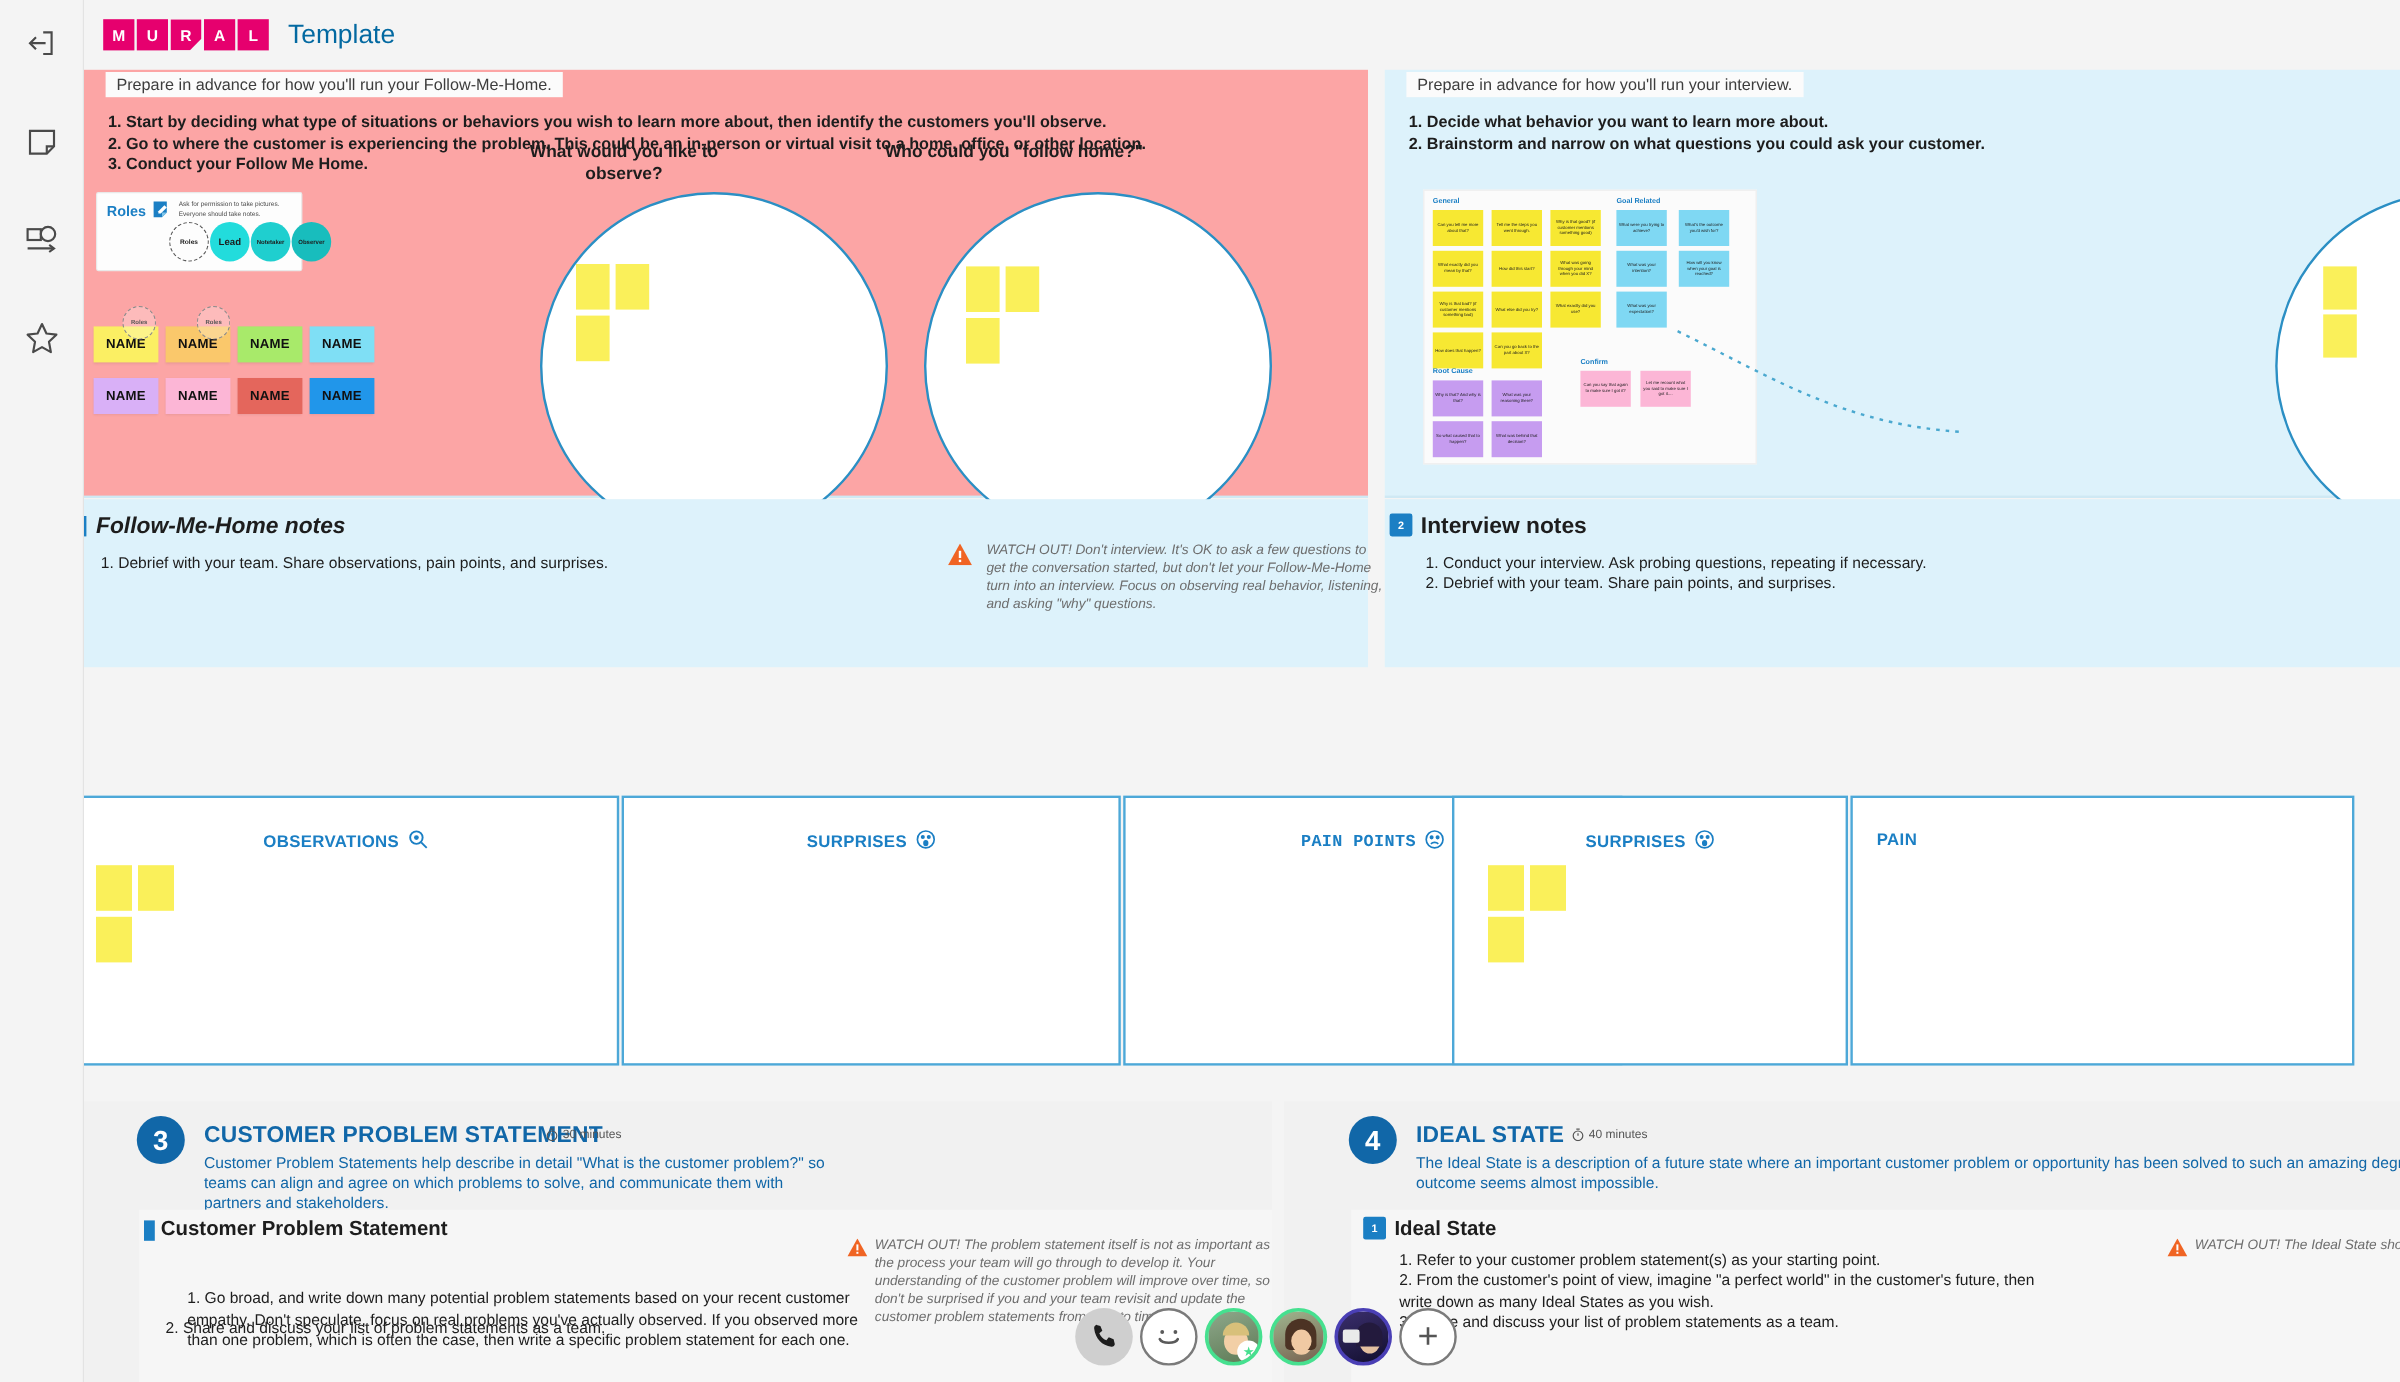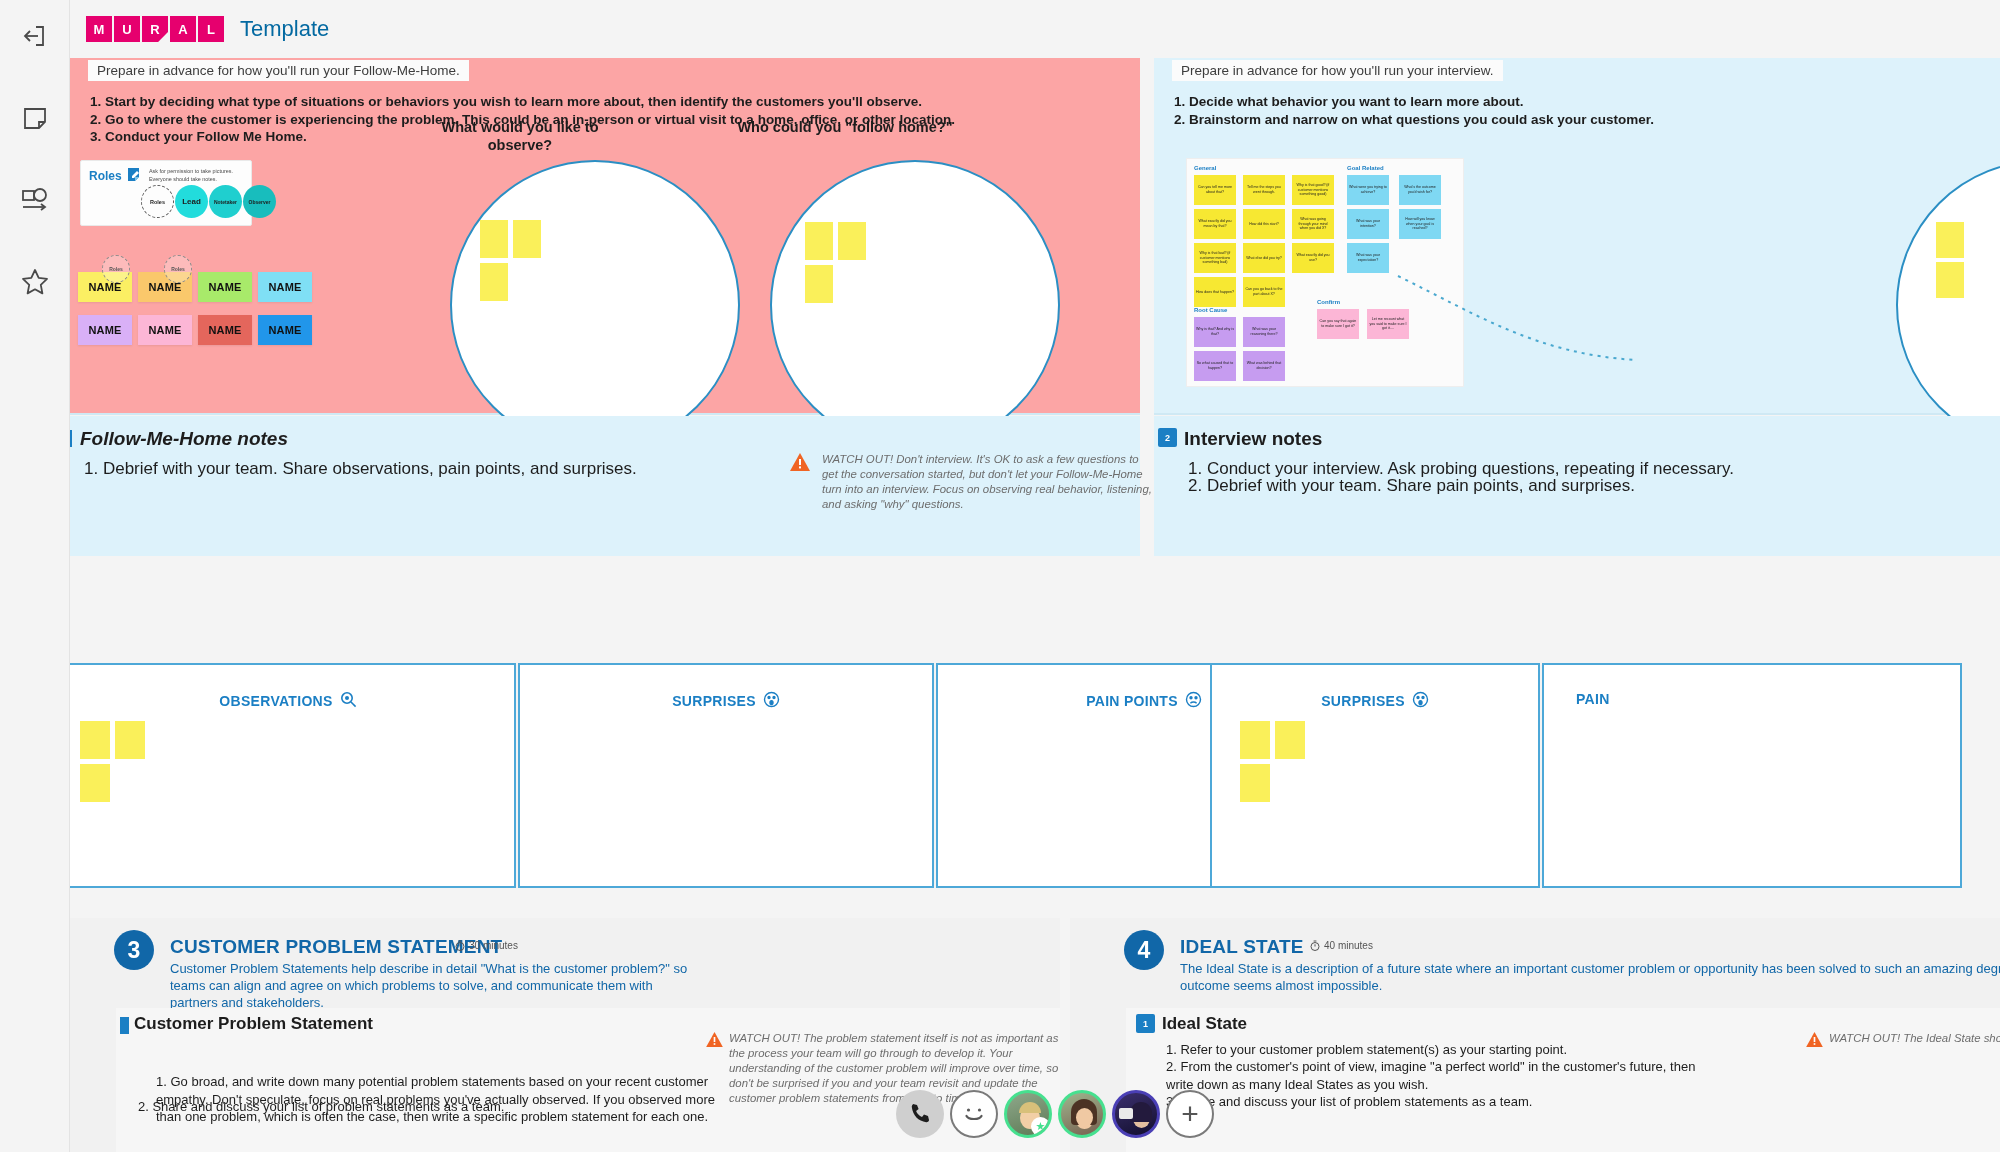--- a/index.html
+++ b/index.html
@@ -117,21 +117,21 @@
   
   .notes-strip { position: absolute; background: #ddf2fb; }
   .notes-badge {
     position: absolute; width: 9px; height: 17px; background: #1b7fc4;
     color: #fff; font-size: 9px; font-weight: bold;
     display: flex; align-items: center; justify-content: center;
   }
   .notes-badge.sq { width: 19px; height: 19px; border-radius: 2px; }
   .notes-title { position: absolute; font-size: 19px; font-weight: bold; color: #1d1d1d; }
   .notes-steps {
-    position: absolute; font-size: 17px; color: #1d1d1d; line-height: 17px; font-weight: 500; text-align: right;
+    position: absolute; font-size: 13px; color: #1d1d1d; line-height: 17px; font-weight: 500; text-align: right;
   }
   .watchout {
     position: absolute; font-size: 11.4px; font-style: italic;
     color: #6d6d6d; line-height: 15px;
   }
   .warn-tri { position: absolute; }
 
   
   .col-box {
     position: absolute; background: #fff; border: 2px solid #4da8d8;
@@ -334,21 +334,21 @@
         <svg width="17" height="17" viewBox="0 0 17 17" fill="none" stroke="#1b7fc4" stroke-width="1.4">
             <circle cx="8.5" cy="8.5" r="7"></circle>
             <circle cx="6" cy="6.5" r="1" fill="#1b7fc4"></circle>
             <circle cx="11" cy="6.5" r="1" fill="#1b7fc4"></circle>
             <ellipse cx="8.5" cy="11.6" rx="1.5" ry="2" fill="#1b7fc4"></ellipse>
           </svg>
       </span>
     </div>
   </div>
 
-  <div class="col-box" style="left:866px;top:605px;width:416px;height:225px;">
+  <div class="col-box" style="left:866px;top:605px;width:416px;height:225px;font-family:Liberation Mono, monospace;">
     <div class="col-head">
       <span>PAIN POINTS</span>
       <span>
         <svg width="17" height="17" viewBox="0 0 17 17" fill="none" stroke="#1b7fc4" stroke-width="1.4">
             <circle cx="8.5" cy="8.5" r="7"></circle>
             <circle cx="6" cy="6.8" r="1" fill="#1b7fc4"></circle>
             <circle cx="11" cy="6.8" r="1" fill="#1b7fc4"></circle>
             <path d="M5.4 12.2c1.6-1.6 4.6-1.6 6.2 0"></path>
           </svg>
       </span>
@@ -423,21 +423,21 @@
             <ellipse cx="8.5" cy="11.6" rx="1.5" ry="2" fill="#1b7fc4"></ellipse>
           </svg>
       </span>
     </div>
   </div>
   <div class="mini-sticky" style="left:1170px;top:663px;width:30px;height:38px;"></div>
   <div class="mini-sticky" style="left:1205px;top:663px;width:30px;height:38px;"></div>
   <div class="mini-sticky" style="left:1170px;top:706px;width:30px;height:38px;"></div>
 
   <div class="col-box" style="left:1472px;top:605px;width:420px;height:225px;">
-    <div class="col-head" style="justify-content:flex-start;padding-left:32px;">
+    <div class="col-head" style="justify-content:flex-start;padding-left:20px;">
       <span>PAIN</span>
     </div>
   </div>
 
   <div class="activity" style="left:-10px;top:860px;width:1000px;height:240px;">
     <div class="act-num" style="left:54px;top:12px;">3</div>
     <div class="act-title" style="left:110px;top:18px;">CUSTOMER PROBLEM STATEMENT</div>
     <div class="act-time" style="left:395px;top:22px;">
       <svg width="10" height="11" viewBox="0 0 10 11" fill="none" stroke="#555" stroke-width="1">
           <circle cx="5" cy="6.5" r="4"></circle>

